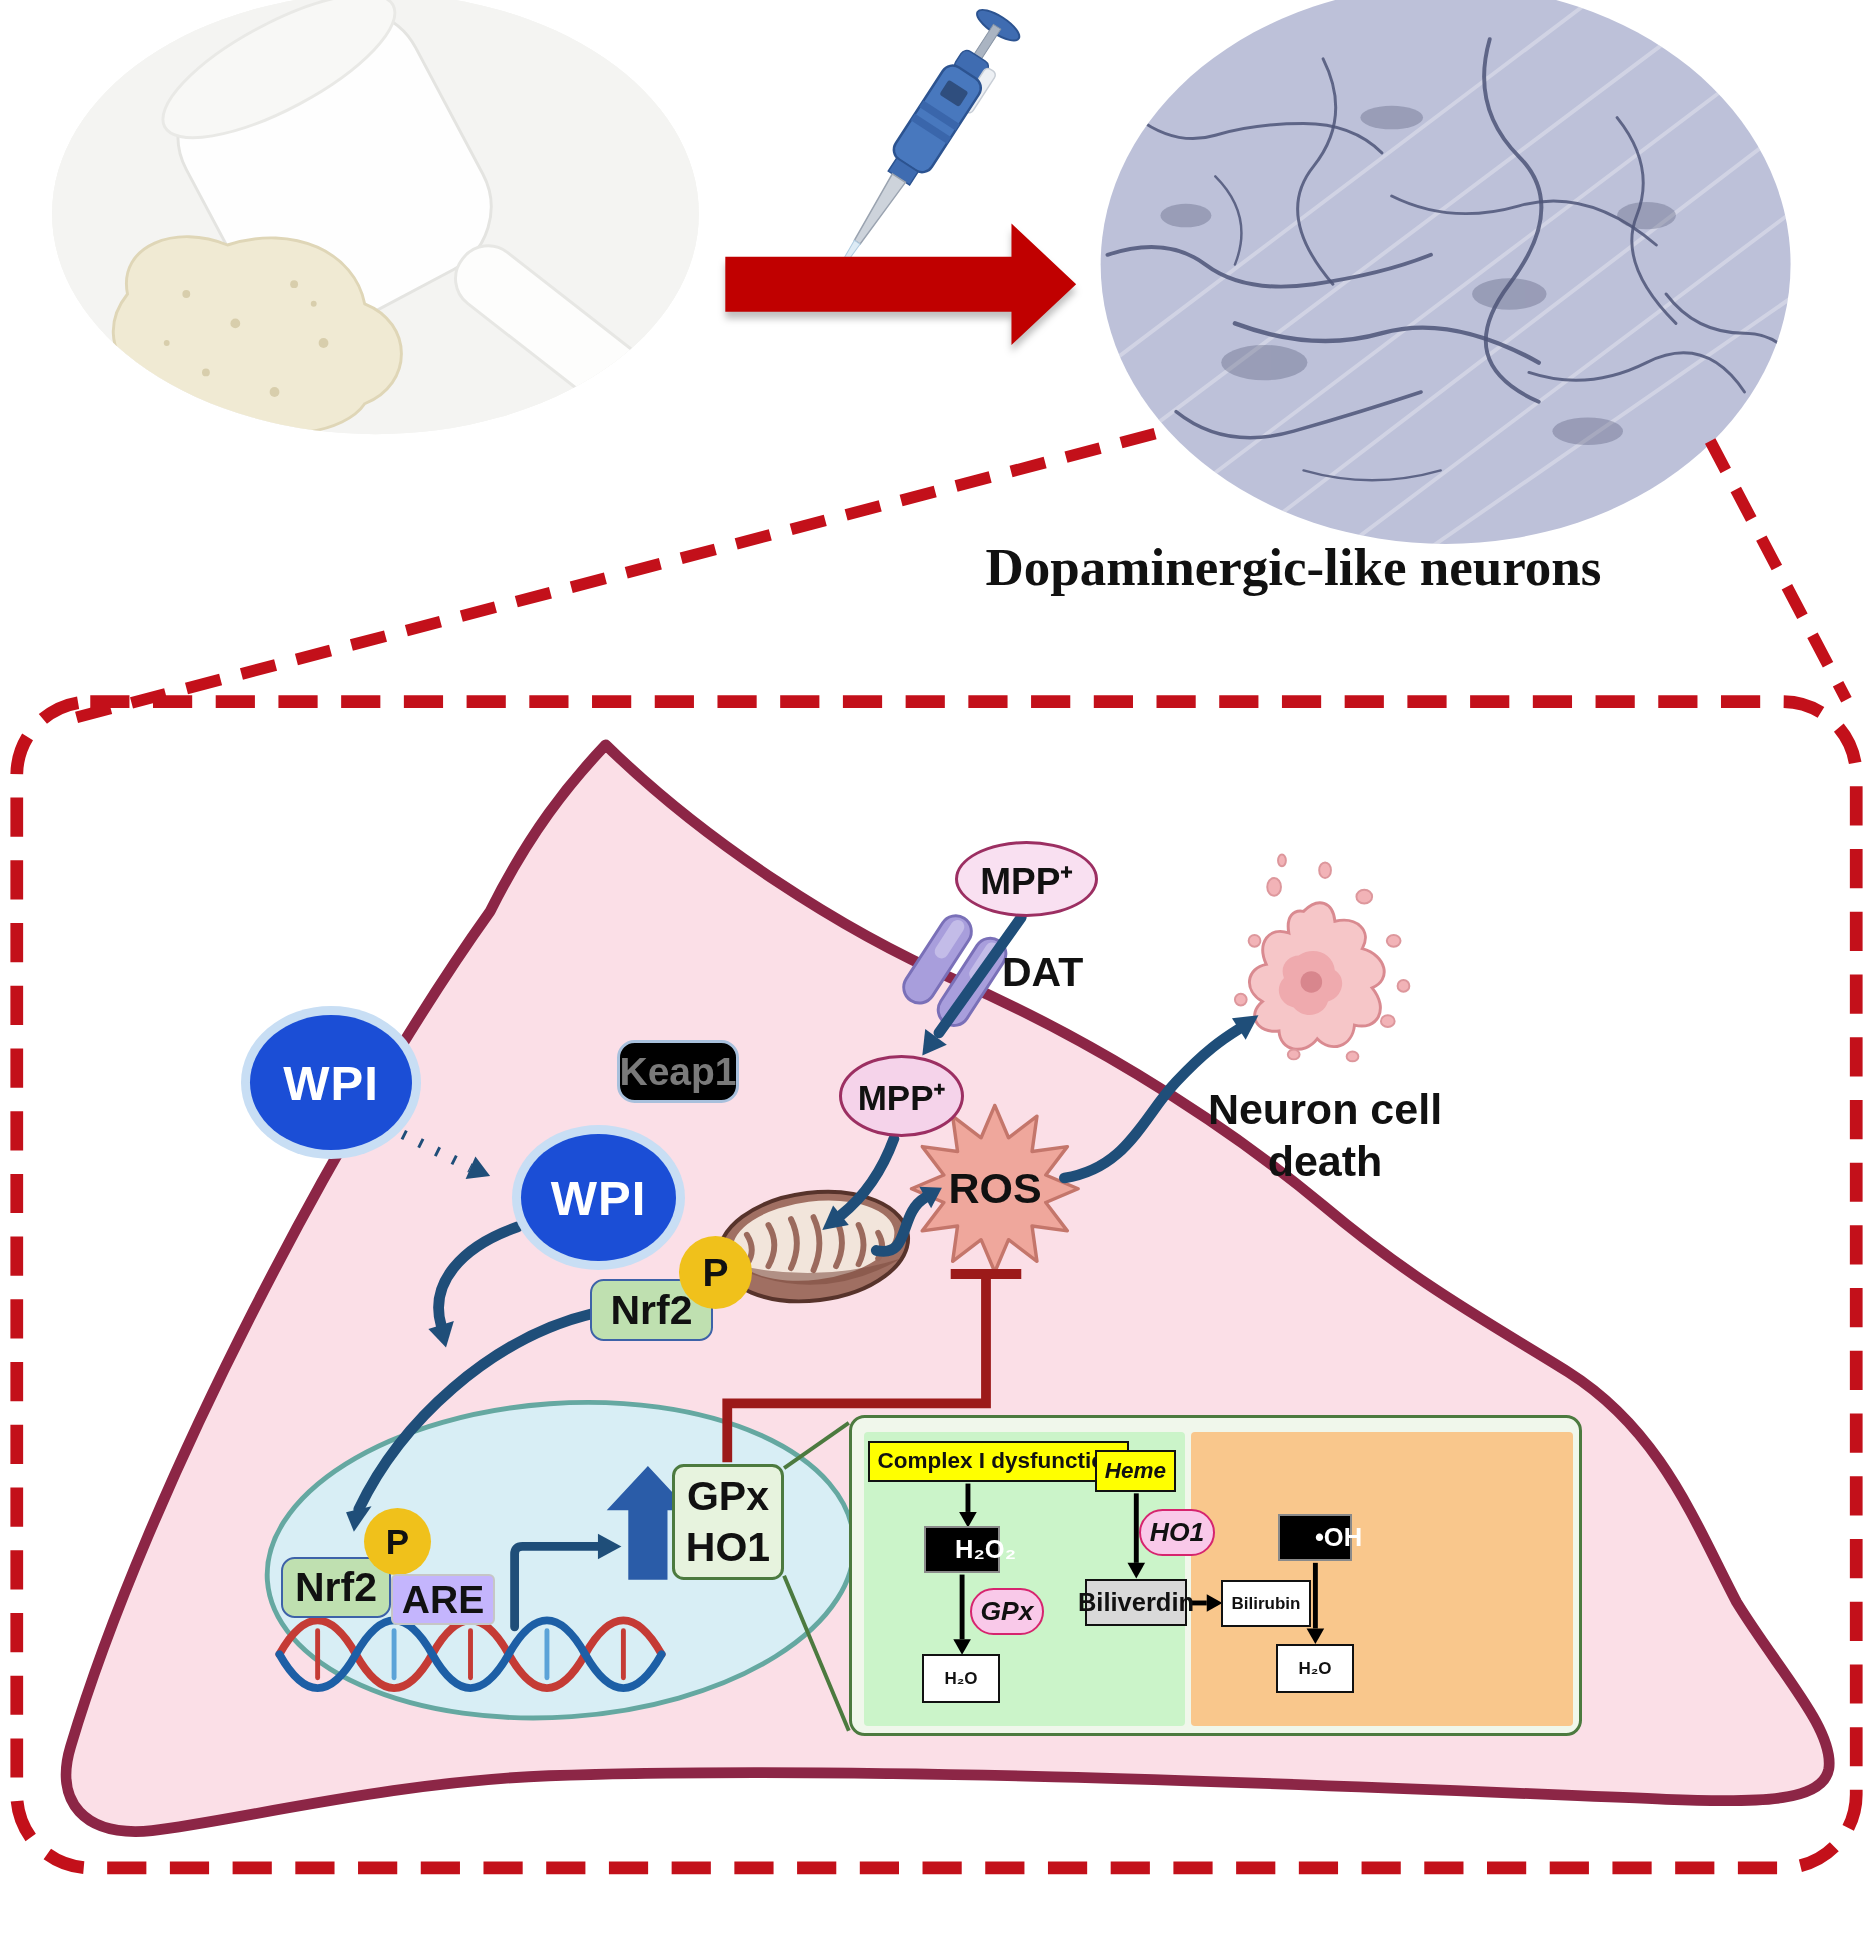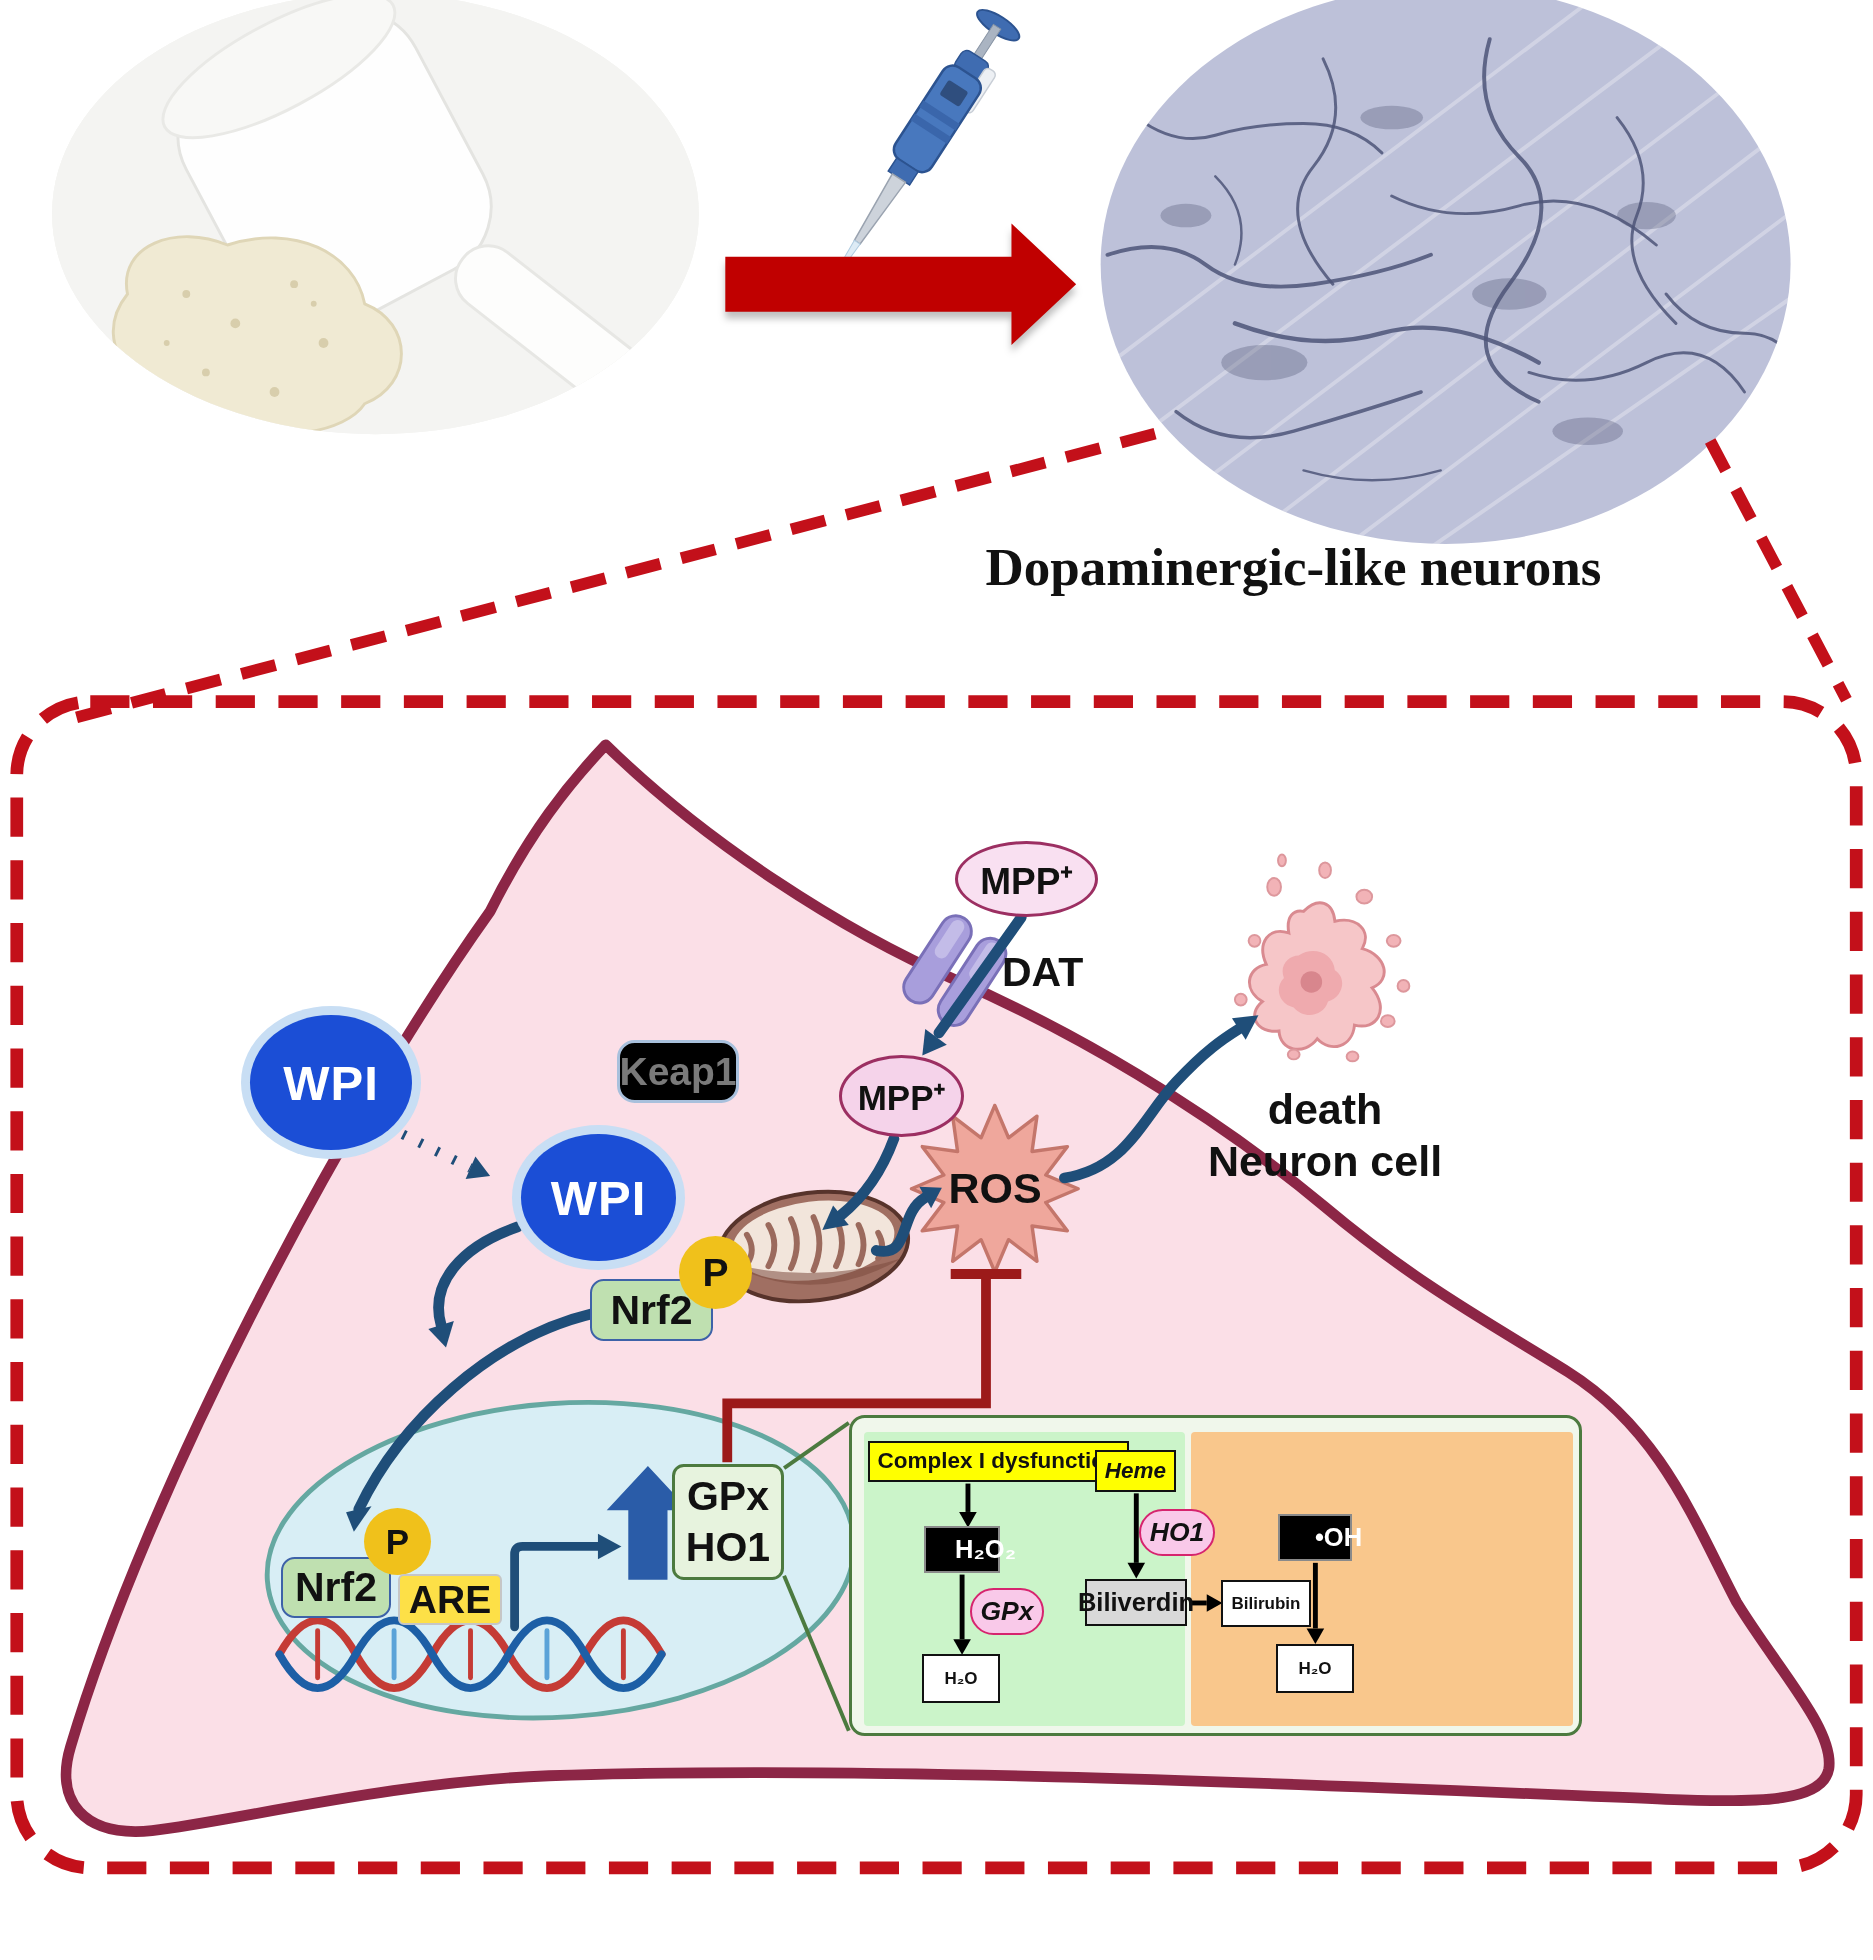--- a/index.html
+++ b/index.html
@@ -11,21 +11,21 @@
   .figure-title{font-family:"Liberation Serif",serif;font-weight:700;font-size:53px;color:#111;}
   .wpi-outer{background:#C8DEF4;border-radius:50%;}
   .wpi-inner{position:absolute;left:8.8px;top:8.8px;right:8.8px;bottom:8.8px;background:#1B4ED6;
              border-radius:50%;color:#fff;font-weight:700;font-size:49px;letter-spacing:1px;}
   .keap1{background:#000000;border:3.9px solid #A8C0DC;border-radius:17.6px;color:#7a7a7a;
          font-weight:700;font-size:39px;}
   .mpp{background:#F9E0F1;border:3.9px solid #9C2F62;border-radius:50%;font-weight:700;font-size:37px;color:#111;}
   .plain-label{font-weight:700;color:#111;}
   .nrf2{background:#BFE0B0;border:2.9px solid #3D62A8;border-radius:13.7px;font-weight:700;font-size:41px;color:#111;}
   .pcirc{background:#F0C11B;border-radius:50%;font-weight:700;font-size:39px;color:#111;}
-  .arebox{background:#fde047;border:2px solid #c6c6c6;border-radius:5.9px;font-weight:700;font-size:39px;color:#111;margin-left:7px;}
+  .arebox{background:#c4b5fd;border:2px solid #c6c6c6;border-radius:5.9px;font-weight:700;font-size:39px;color:#111;}
   .gpxho1{background:#E7F3DE;border:3.9px solid #4C7A3F;border-radius:11.8px;font-weight:700;font-size:41px;
           color:#111;line-height:1.25;flex-direction:column;}
   .inset{background:#F0F7EB;border:3.9px solid #4C7A3F;border-radius:15.7px;}
   .panel-green{background:#CBF4C9;border-radius:3.9px;}
   .panel-orange{background:#F9C78C;border-radius:3.9px;}
   .ybox{background:#FFFF00;border:2.9px solid #111;font-weight:700;font-size:22.5px;color:#111;white-space:nowrap;padding:5.9px 7.8px;}
   .bbox{background:#000;border:2px solid #8a8a8a;color:#fff;font-weight:700;font-size:25.5px;padding-left:47px;}
   .wbox{background:#fff;border:2.9px solid #111;color:#111;font-weight:700;font-size:17px;}
   .gbox{background:#D9D9D9;border:2.9px solid #111;color:#111;font-weight:700;font-size:25.5px;}
   .pill{background:#F9C9E9;border:2.9px solid #D6246E;border-radius:23.5px;color:#111;
@@ -247,22 +247,22 @@
 
   <div class="abs mpp ctr" style="left:955px;top:841px;width:143px;height:76px;">MPP⁺</div>
 
   <div class="abs plain-label" style="left:1002px;top:949px;font-size:41px;">DAT</div>
 
   <div class="abs mpp ctr" style="left:839px;top:1055px;width:125px;height:82px;background:#F5D3EA;font-size:35px;">MPP⁺</div>
 
   <div class="abs plain-label" style="left:936px;top:1164px;width:118px;text-align:center;font-size:43px;">ROS</div>
 
   <div class="abs deathlbl" style="left:1178px;top:1084px;width:294px;text-align:center;">
+    <span style="display:block;">Neuron cell</span>
     <span style="display:block;">death</span>
-    <span style="display:block;">Neuron cell</span>
   </div>
 
   <div class="abs nrf2 ctr" style="left:590px;top:1279px;width:123px;height:62px;">Nrf2</div>
   <div class="abs pcirc ctr" style="left:679px;top:1236px;width:73px;height:73px;">P</div>
 
   <div class="abs nrf2 ctr" style="left:281px;top:1557px;width:110px;height:61px;">Nrf2</div>
   <div class="abs pcirc ctr" style="left:364px;top:1508px;width:67px;height:67px;font-size:35px;">P</div>
   <div class="abs arebox ctr" style="left:391px;top:1574px;width:104px;height:51px;">ARE</div>
 
   <div class="abs gpxho1 ctr" style="left:672px;top:1464px;width:112px;height:116px;">

